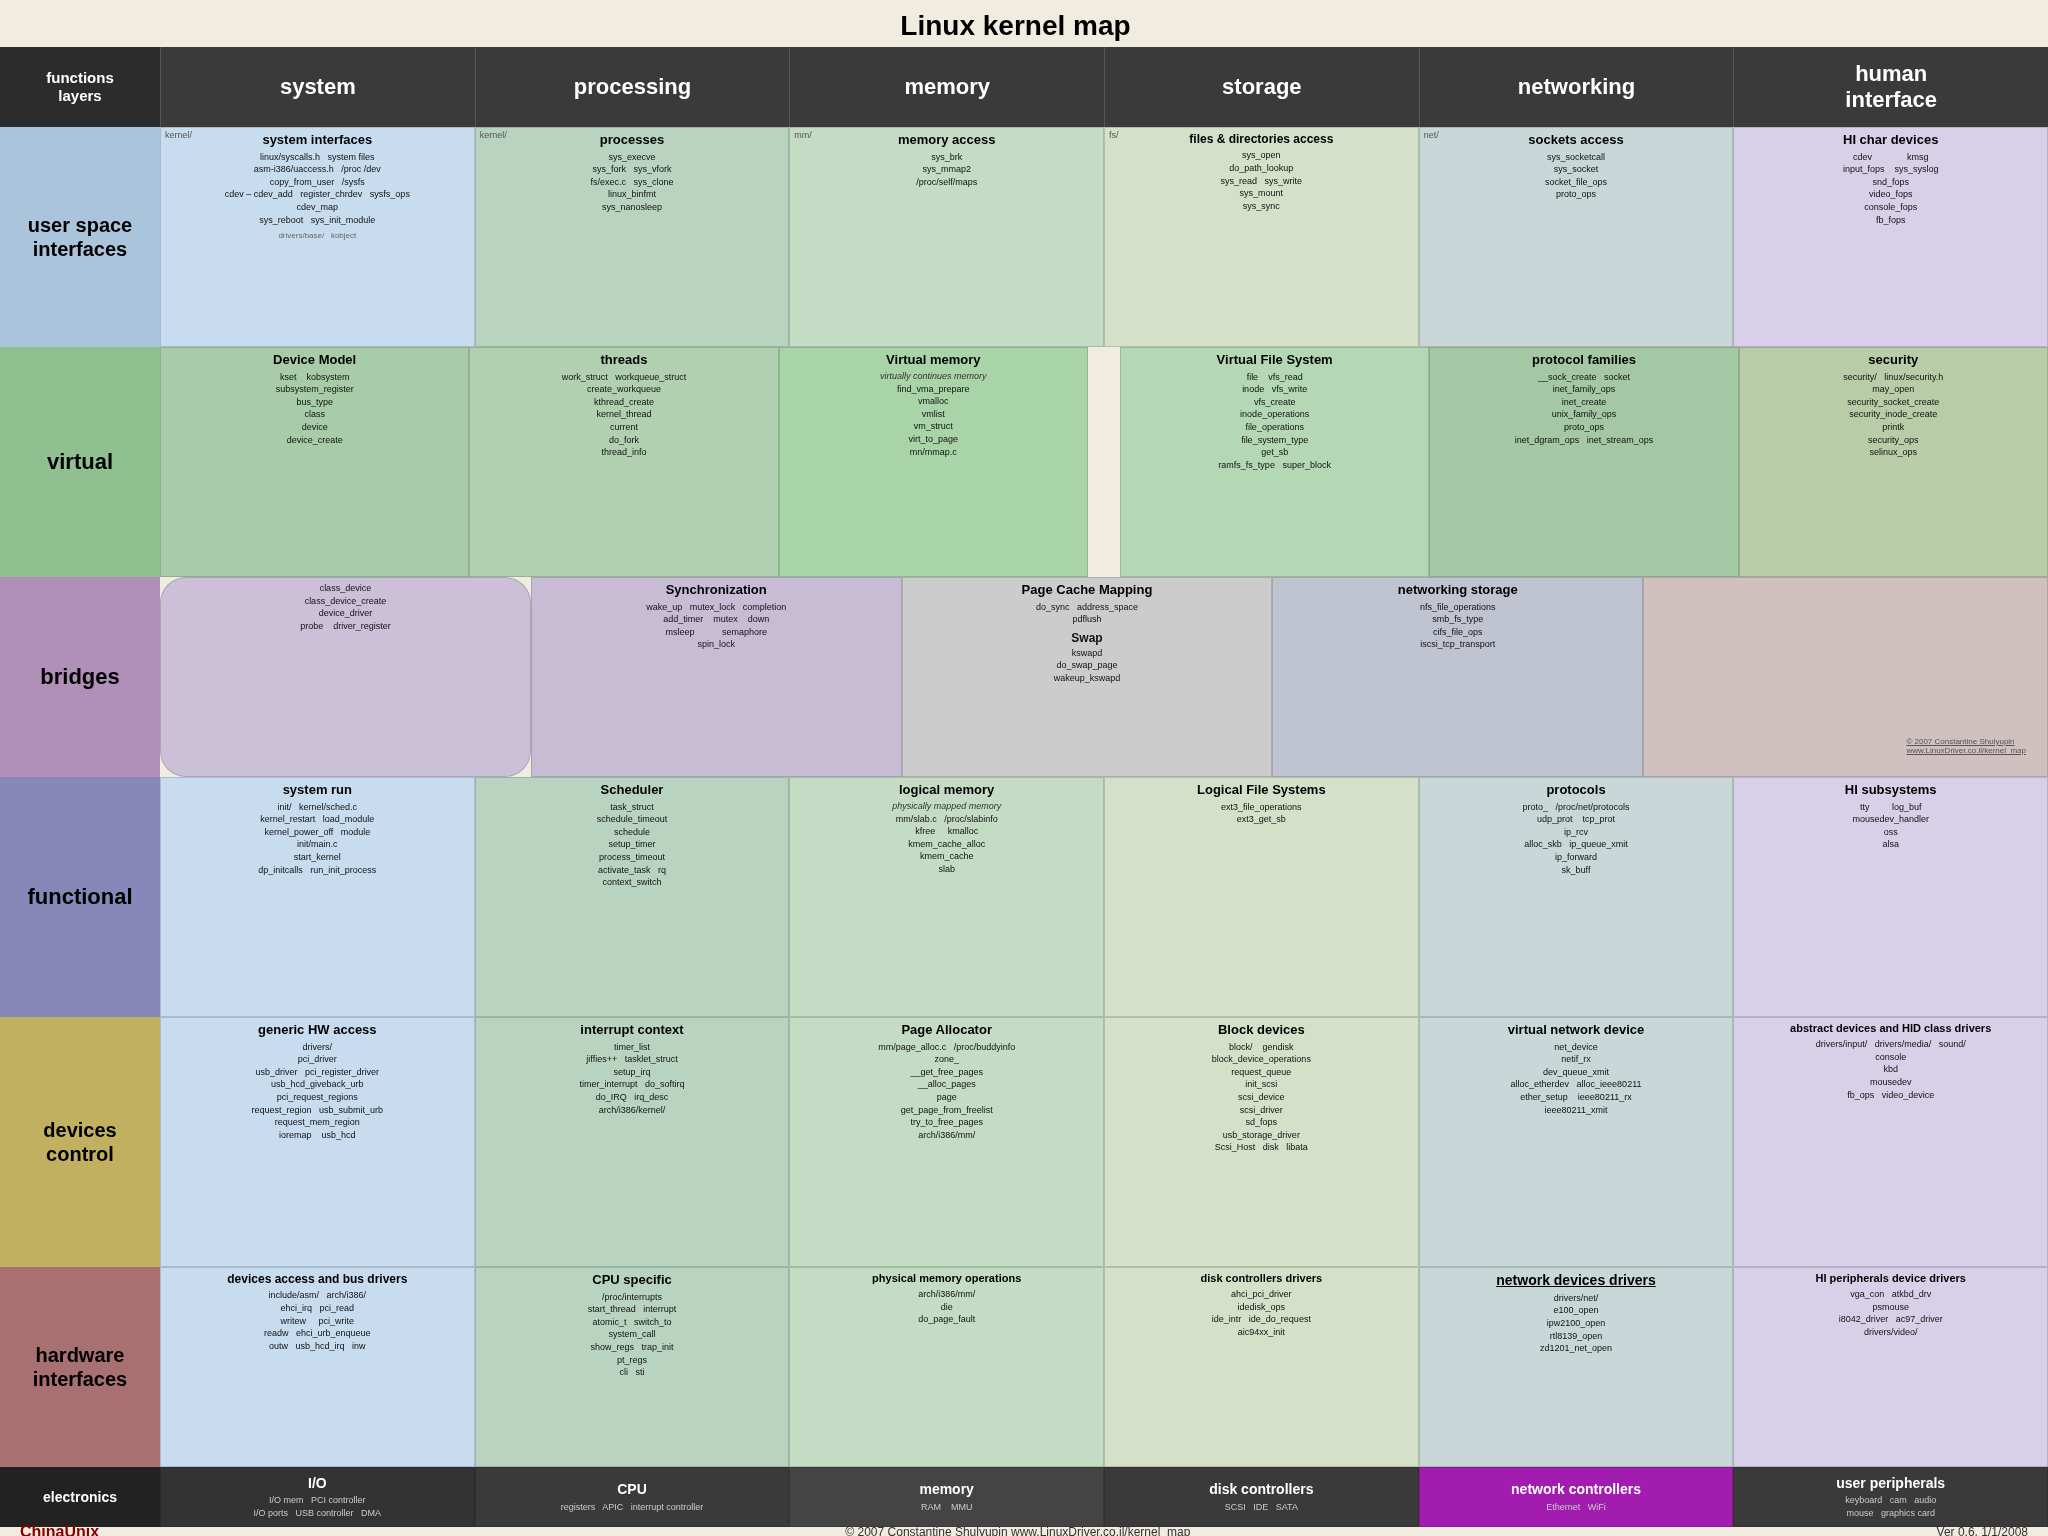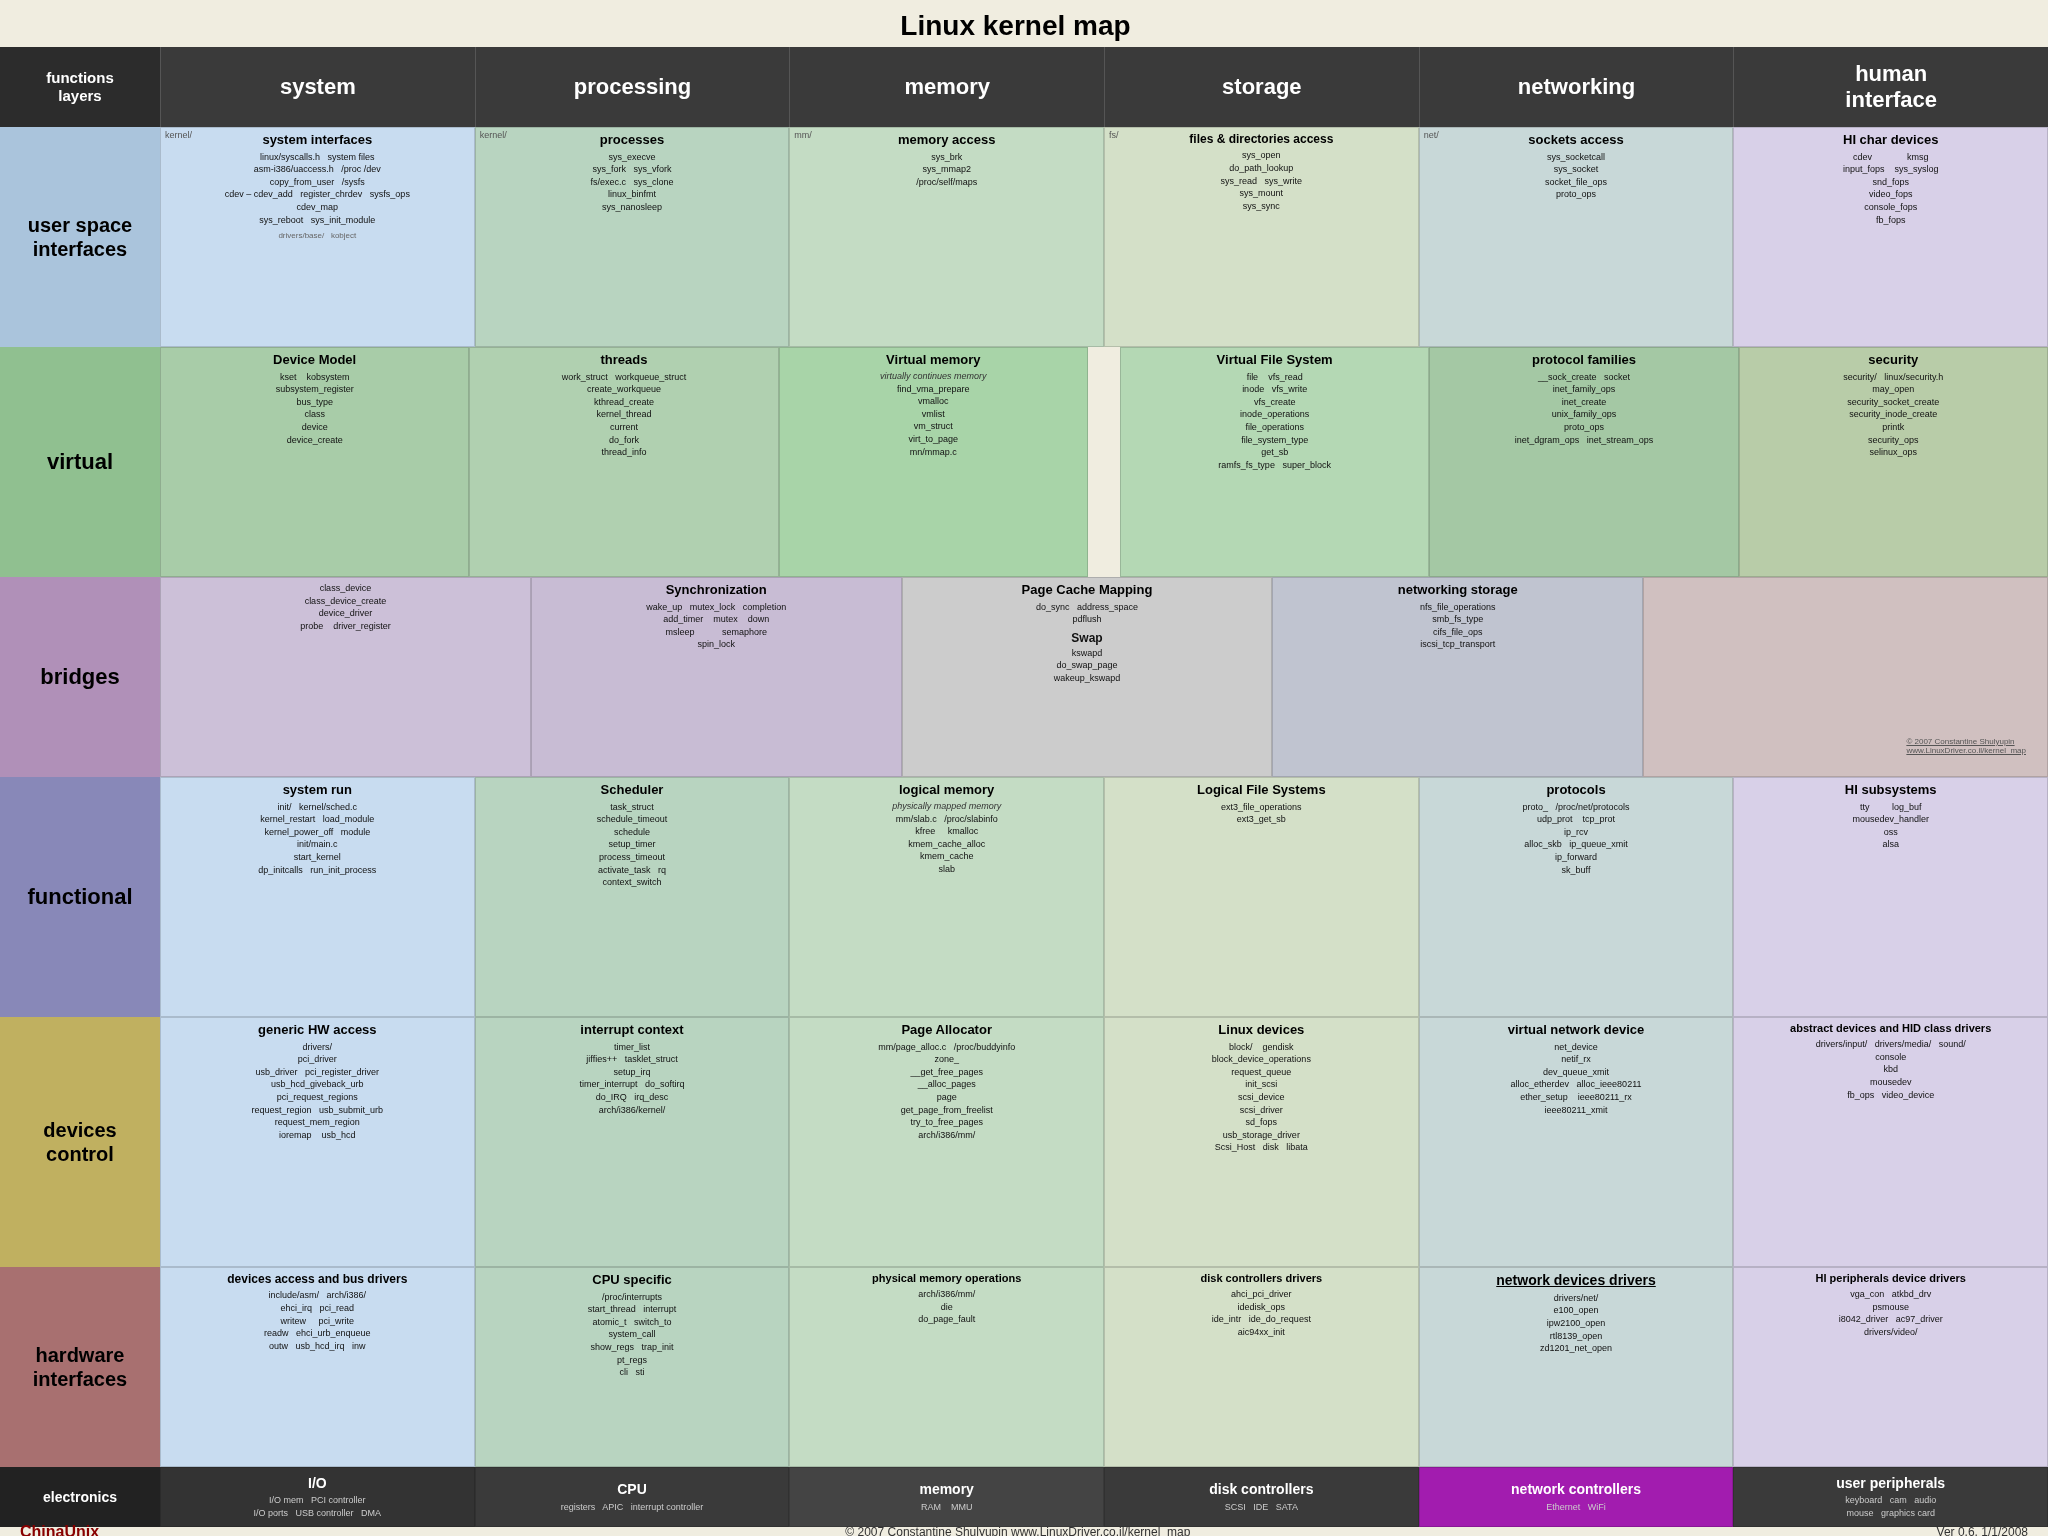--- a/index.html
+++ b/index.html
@@ -195,21 +195,21 @@
     .col-networking { background: #c8d8d8 !important; }
     .col-hi { background: #d8d0e8 !important; }
 
     .row-virtual .col-system { background: #a8cca8 !important; }
     .row-virtual .col-processing { background: #b0d0b0 !important; }
     .row-virtual .col-memory { background: #a8d4a8 !important; }
     .row-virtual .col-storage { background: #b4d8b4 !important; margin-left: 32px; }
     .row-virtual .col-networking { background: #a4c8a4 !important; }
     .row-virtual .col-hi { background: #b8cca8 !important; }
 
-    .row-bridges .col-system { background: #ccc0d8 !important; }
+    .row-bridges .col-system { background: #ccc0d8 !important; border-radius: 26px; }
     .row-bridges .col-processing { background: #c8bcd4 !important; }
     .row-bridges .col-memory { background: #c4c4d8 !important; }
     .row-bridges .col-storage { background: #cccccc !important; }
     .row-bridges .col-networking { background: #c0c4d0 !important; }
     .row-bridges .col-hi { background: #d0c0c0 !important; }
 
     .kernel-label {
       font-size: 9px;
       color: #555;
       position: absolute;
@@ -564,21 +564,21 @@
           <span>zone_</span>
           <span>__get_free_pages</span>
           <span>__alloc_pages</span>
           <span>page</span>
           <span>get_page_from_freelist</span>
           <span>try_to_free_pages</span>
           <span>arch/i386/mm/</span>
         </div>
       </div>
       <div class="cell col-storage">
-        <span class="cell-title">Linux devices</span>
+        <span class="cell-title">Block devices</span>
         <div class="cell-items">
           <span>block/ &nbsp;&nbsp; gendisk</span>
           <span>block_device_operations</span>
           <span>request_queue</span>
           <span>init_scsi</span>
           <span>scsi_device</span>
           <span>scsi_driver</span>
           <span>sd_fops</span>
           <span>usb_storage_driver</span>
           <span>Scsi_Host &nbsp; disk &nbsp; libata</span>

